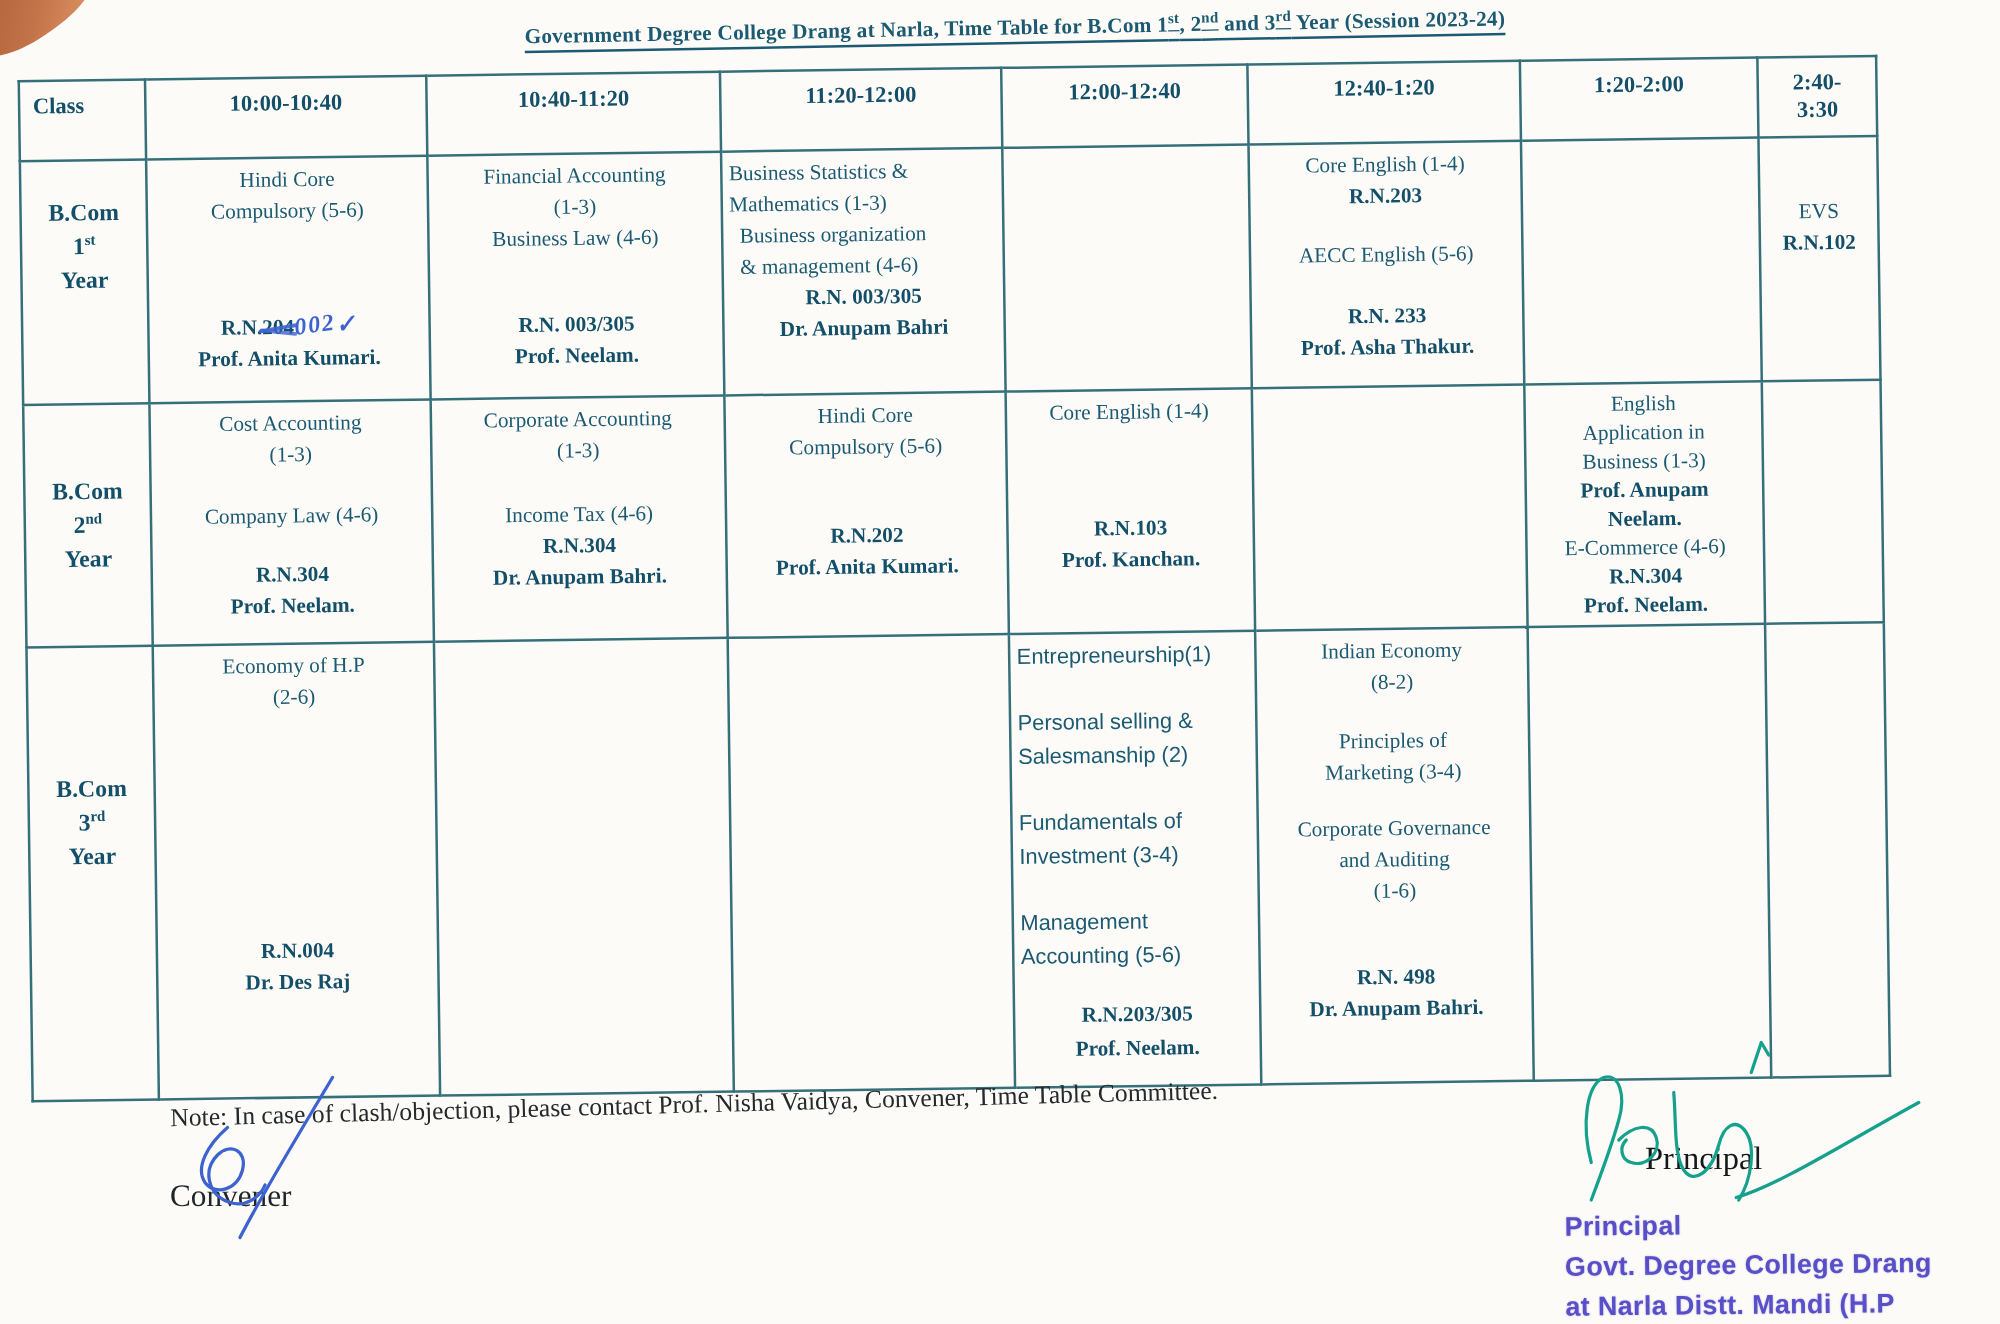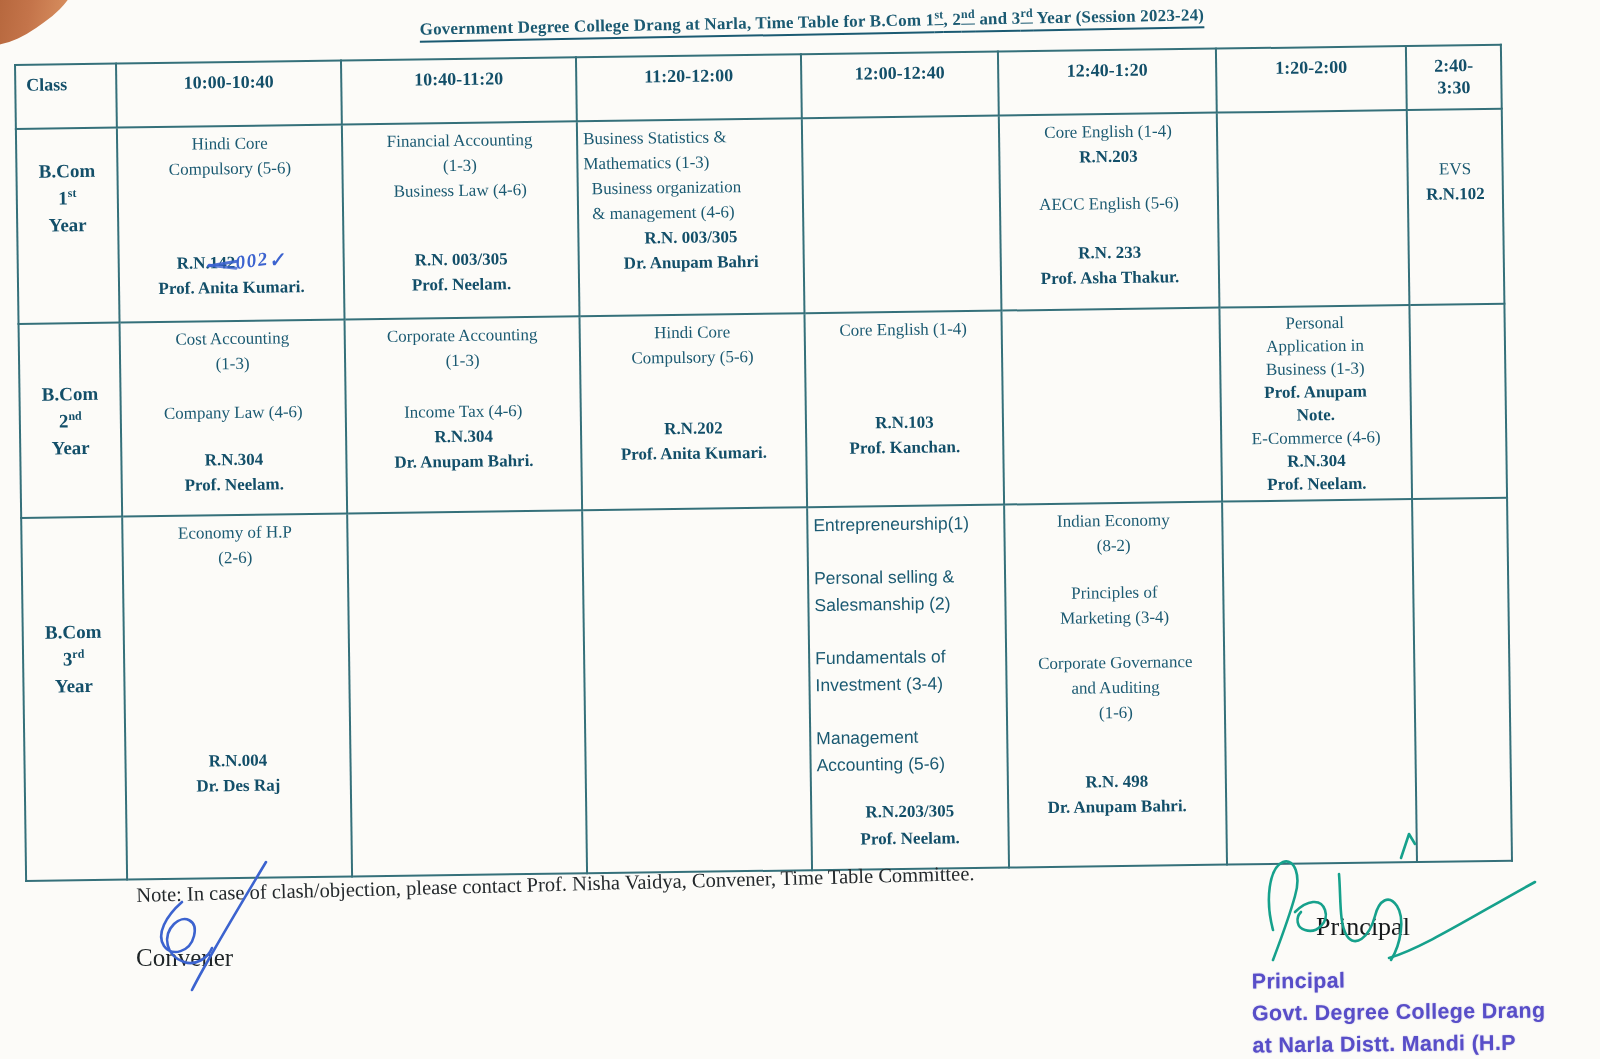--- a/index.html
+++ b/index.html
@@ -122,21 +122,21 @@
     <tbody>
         <tr style="height: 195px;">
           <th class="classcell" style="padding-top: 28px;">
             <div class="ln"><span class="b">B.Com</span></div>
             <div class="ln"><span class="b">1</span><span class="b sup">st</span></div>
             <div class="ln"><span class="b">Year</span></div>
           </th>
           <td>
             <div class="ln"><span>Hindi Core</span></div>
             <div class="ln"><span>Compulsory (5-6)</span></div>
-            <div class="ln" style="margin-top: 68px;"><span class="b">R.N.</span><span class="b strike">142</span><span class="pen"> 002</span><span class="pen"> ✓</span></div>
+            <div class="ln" style="margin-top: 68px;"><span class="b">R.N.</span><span class="b strike">204</span><span class="pen"> 002</span><span class="pen"> ✓</span></div>
             <div class="ln"><span class="b">Prof. Anita Kumari.</span></div>
           </td>
           <td>
             <div class="ln"><span>Financial Accounting</span></div>
             <div class="ln"><span>(1-3)</span></div>
             <div class="ln"><span>Business Law (4-6)</span></div>
             <div class="ln" style="margin-top: 44px;"><span class="b">R.N. 003/305</span></div>
             <div class="ln"><span class="b">Prof. Neelam.</span></div>
           </td>
           <td>
@@ -187,25 +187,25 @@
             <div class="ln" style="margin-top: 46px;"><span class="b">R.N.202</span></div>
             <div class="ln"><span class="b">Prof. Anita Kumari.</span></div>
           </td>
           <td>
             <div class="ln"><span>Core English (1-4)</span></div>
             <div class="ln" style="margin-top: 68px;"><span class="b">R.N.103</span></div>
             <div class="ln"><span class="b">Prof. Kanchan.</span></div>
           </td>
           <td></td>
           <td class="tight">
-            <div class="ln"><span>Personal</span></div>
+            <div class="ln"><span>English</span></div>
             <div class="ln"><span>Application in</span></div>
             <div class="ln"><span>Business (1-3)</span></div>
             <div class="ln"><span class="b">Prof. Anupam</span></div>
-            <div class="ln"><span class="b">Note.</span></div>
+            <div class="ln"><span class="b">Neelam.</span></div>
             <div class="ln"><span>E-Commerce  (4-6)</span></div>
             <div class="ln"><span class="b">R.N.304</span></div>
             <div class="ln"><span class="b">Prof. Neelam.</span></div>
           </td>
           <td></td>
         </tr>
         <tr style="height: 363px;">
           <th class="classcell" style="padding-top: 100px;">
             <div class="ln"><span class="b">B.Com</span></div>
             <div class="ln"><span class="b">3</span><span class="b sup">rd</span></div>

